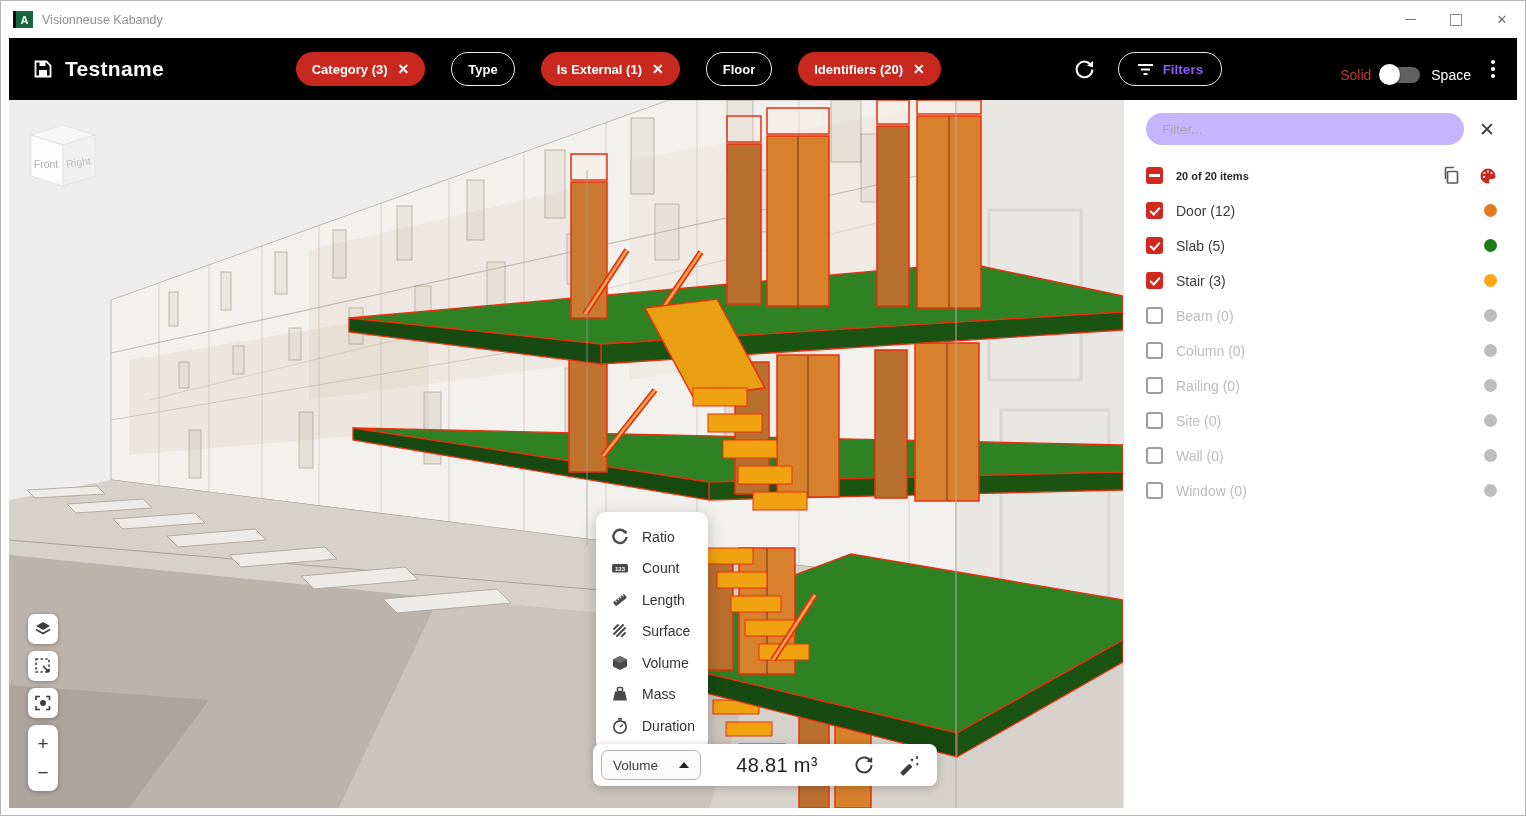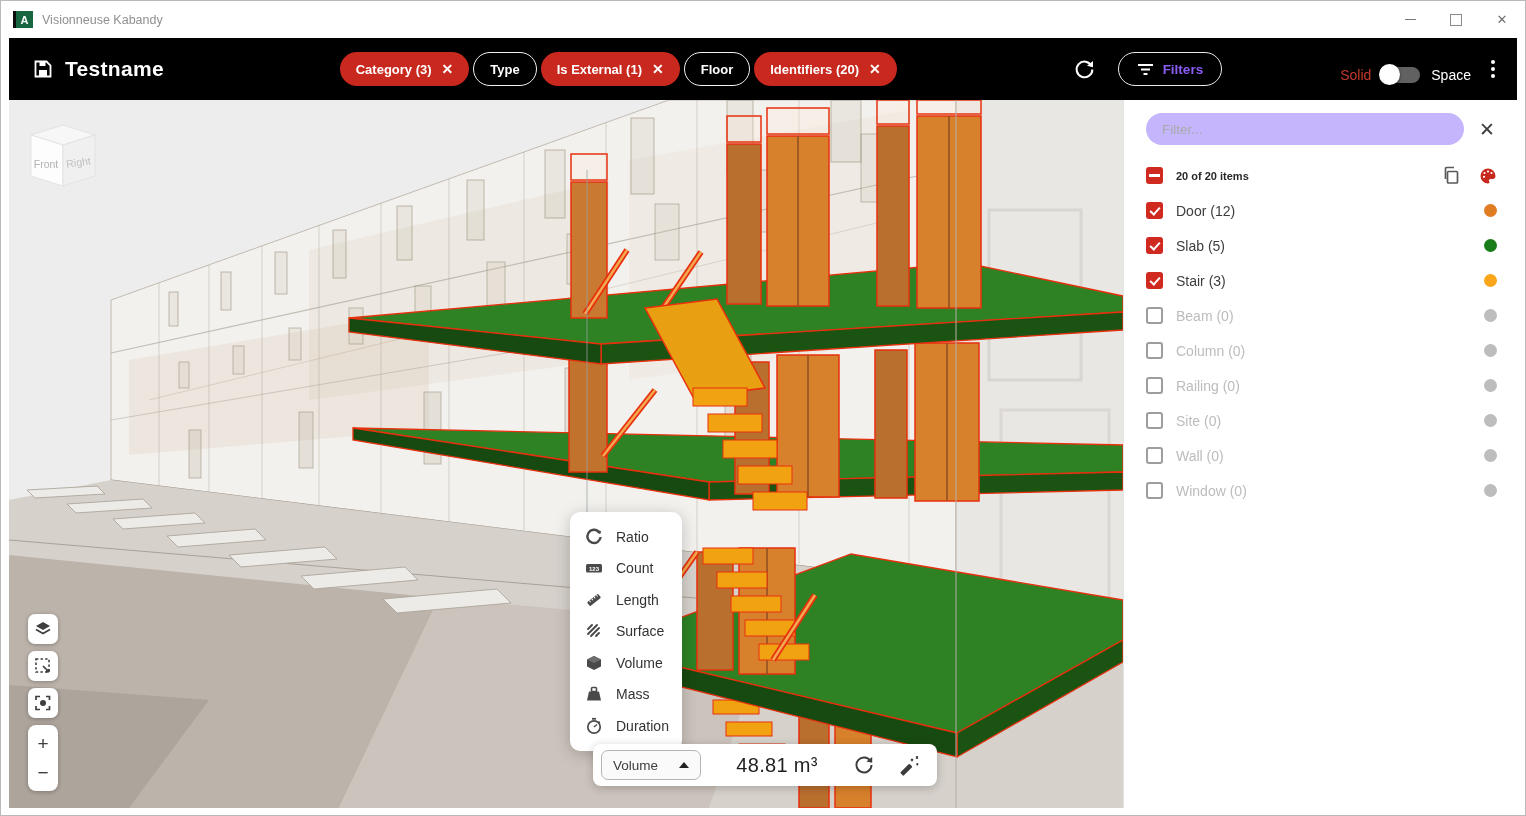--- a/index.html
+++ b/index.html
@@ -13,21 +13,21 @@
   .win-controls{margin-left:auto;display:flex;align-items:center;height:100%;}
   .win-btn{width:46px;height:100%;display:flex;align-items:center;justify-content:center;color:#7a7a7a;}
   .glyph-min{width:11px;height:0;border-top:1.6px solid #7a7a7a;display:inline-block;}
   .glyph-max{width:10px;height:10px;border:1.4px solid #8a8a8a;display:inline-block;}
   .glyph-close{font-size:13px;color:#6f6f6f;}
   
   .topbar{margin:0 8px;height:62px;background:#000;display:flex;align-items:center;
     padding:0 18px 0 24px;box-sizing:border-box;}
   .project{display:flex;align-items:center;gap:12px;}
   .project-name{color:#fff;font-size:21px;font-weight:600;letter-spacing:.3px;}
-  .chips{display:flex;gap:4px;margin-left:auto;margin-right:auto;align-items:center;}
+  .chips{display:flex;gap:26px;margin-left:auto;margin-right:auto;align-items:center;}
   .chip{height:34px;border-radius:17px;display:flex;align-items:center;gap:10px;padding:0 16px;
     font-size:13px;font-weight:bold;color:#fff;box-sizing:border-box;}
   .chip.active{background:#c8281e;}
   .chip.inactive{border:1.4px solid #f0f0f0;background:transparent;}
   .chip-x{font-size:14px;line-height:1;}
   .hright{display:flex;align-items:center;}
   .filters-btn{margin-left:22px;height:34px;border:1.4px solid #e9e9e9;border-radius:18px;display:flex;
     align-items:center;gap:9px;padding:0 18px;color:#8b5cf6;font-size:13.5px;font-weight:bold;box-sizing:border-box;}
   .mode{display:flex;align-items:center;gap:11px;margin-left:118px;margin-top:11px;}
   .solid-lbl{color:#c43a2e;font-size:14px;}
@@ -44,21 +44,21 @@
   
   .viewcube{position:absolute;left:13px;top:22px;}
   
   .tools{position:absolute;left:19px;top:514px;display:flex;flex-direction:column;gap:7px;}
   .tool-btn{width:30px;height:30px;background:#fff;border-radius:7px;box-shadow:0 1px 4px rgba(0,0,0,.28);
     display:flex;align-items:center;justify-content:center;}
   .zoom-panel{width:30px;height:66px;background:#fff;border-radius:8px;box-shadow:0 1px 4px rgba(0,0,0,.28);
     display:flex;flex-direction:column;align-items:center;justify-content:space-evenly;}
   .zoom-panel span{font-size:19px;color:#3c3c3c;line-height:1;}
   
-  .mmenu{position:absolute;left:561px;top:412px;width:112px;background:#fff;border-radius:10px;
+  .mmenu{position:absolute;left:587px;top:412px;width:112px;background:#fff;border-radius:10px;
     box-shadow:0 3px 16px rgba(0,0,0,.22);padding:9px 0;}
   .mitem{height:31.5px;display:flex;align-items:center;gap:13px;padding:0 15px;font-size:14px;color:#333;}
   .mitem svg{flex:none;}
   
   .mbar{position:absolute;left:584px;top:644px;width:344px;height:42px;background:#fff;border-radius:8px;
     box-shadow:0 2px 10px rgba(0,0,0,.22);display:flex;align-items:center;gap:0;
     padding:0 16px 0 8px;box-sizing:border-box;}
   .mselect{width:100px;height:30px;border:1px solid #b5b5b5;border-radius:7px;background:#fafafa;
     display:flex;align-items:center;justify-content:space-between;padding:0 11px;font-size:13.5px;color:#3d3d3d;
     box-sizing:border-box;}

